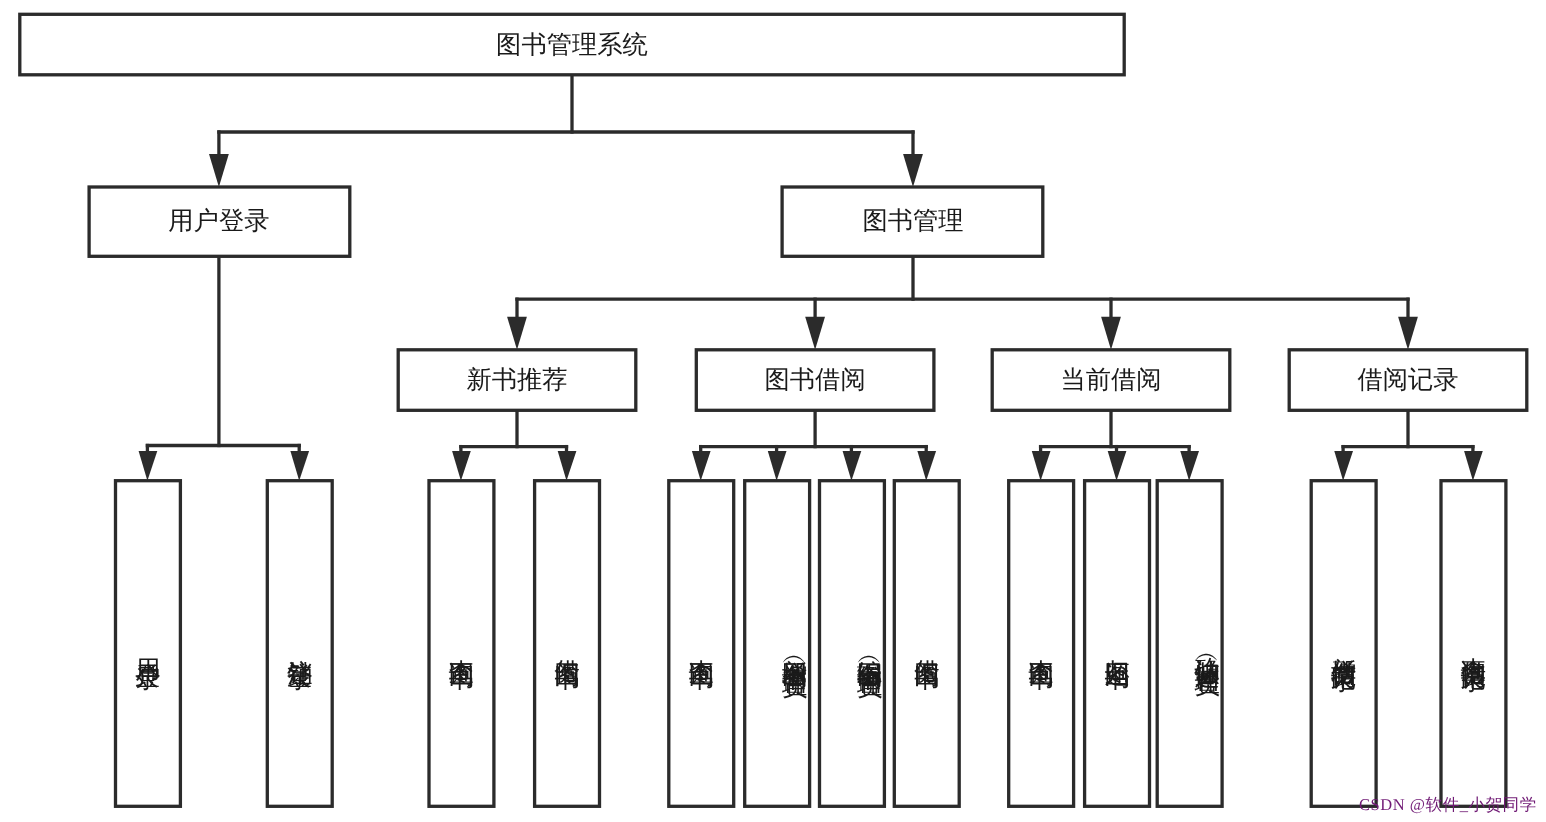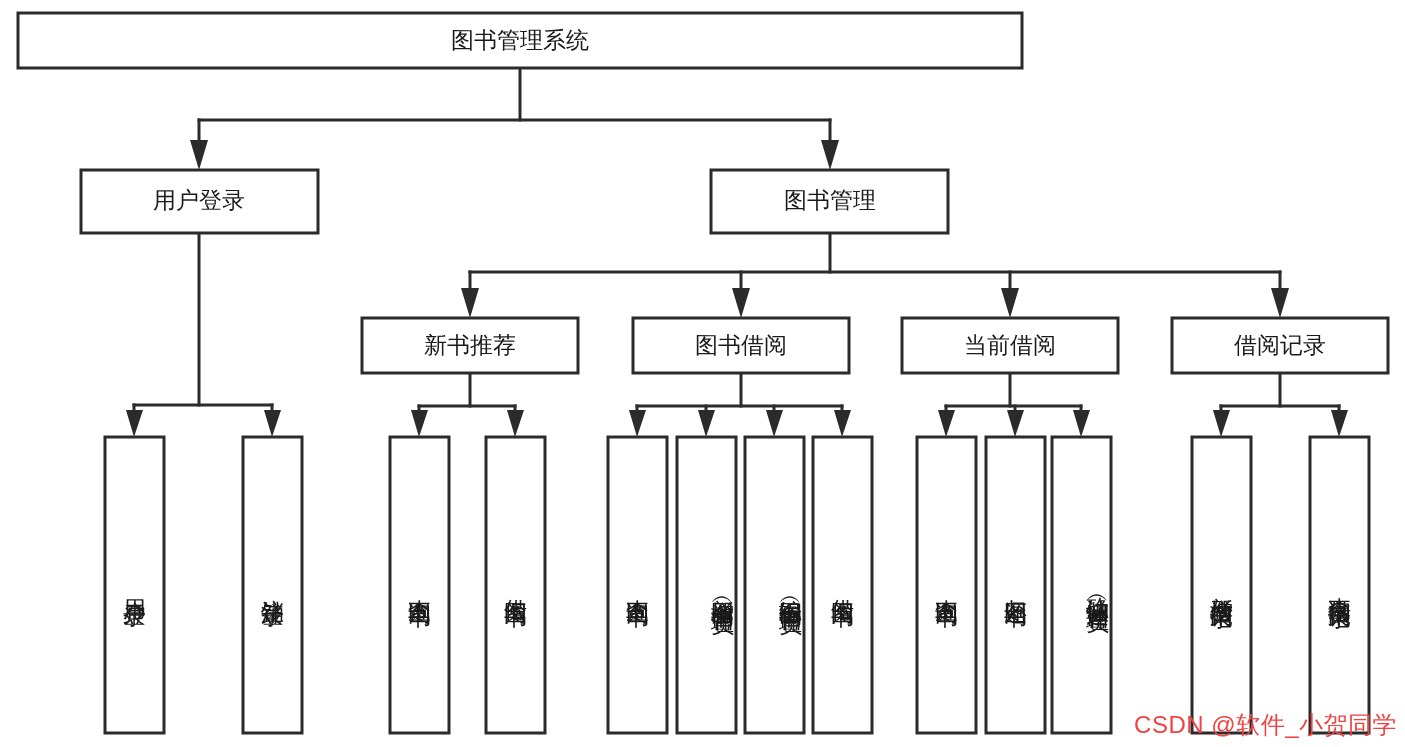--- a/index.html
+++ b/index.html
@@ -61,23 +61,23 @@
     align-items: center;
     justify-content: center;
     text-align: center;
     pointer-events: none;
     white-space: nowrap;
   }
   .watermark {
     position: absolute;
     right: 8px;
     bottom: 6px;
-    font-family: Liberation Sans, sans-serif;
-    font-size: 24px;
-    color: #ef4444;
+    font-family: Liberation Serif, serif;
+    font-size: 15px;
+    color: #701a75;
     letter-spacing: 0.5px;
     white-space: nowrap;
   }
 </style>
 </head>
 <body>
 
 <div id="diagram-root">
 
   <svg id="tree-svg" viewBox="0 0 1405 747">

